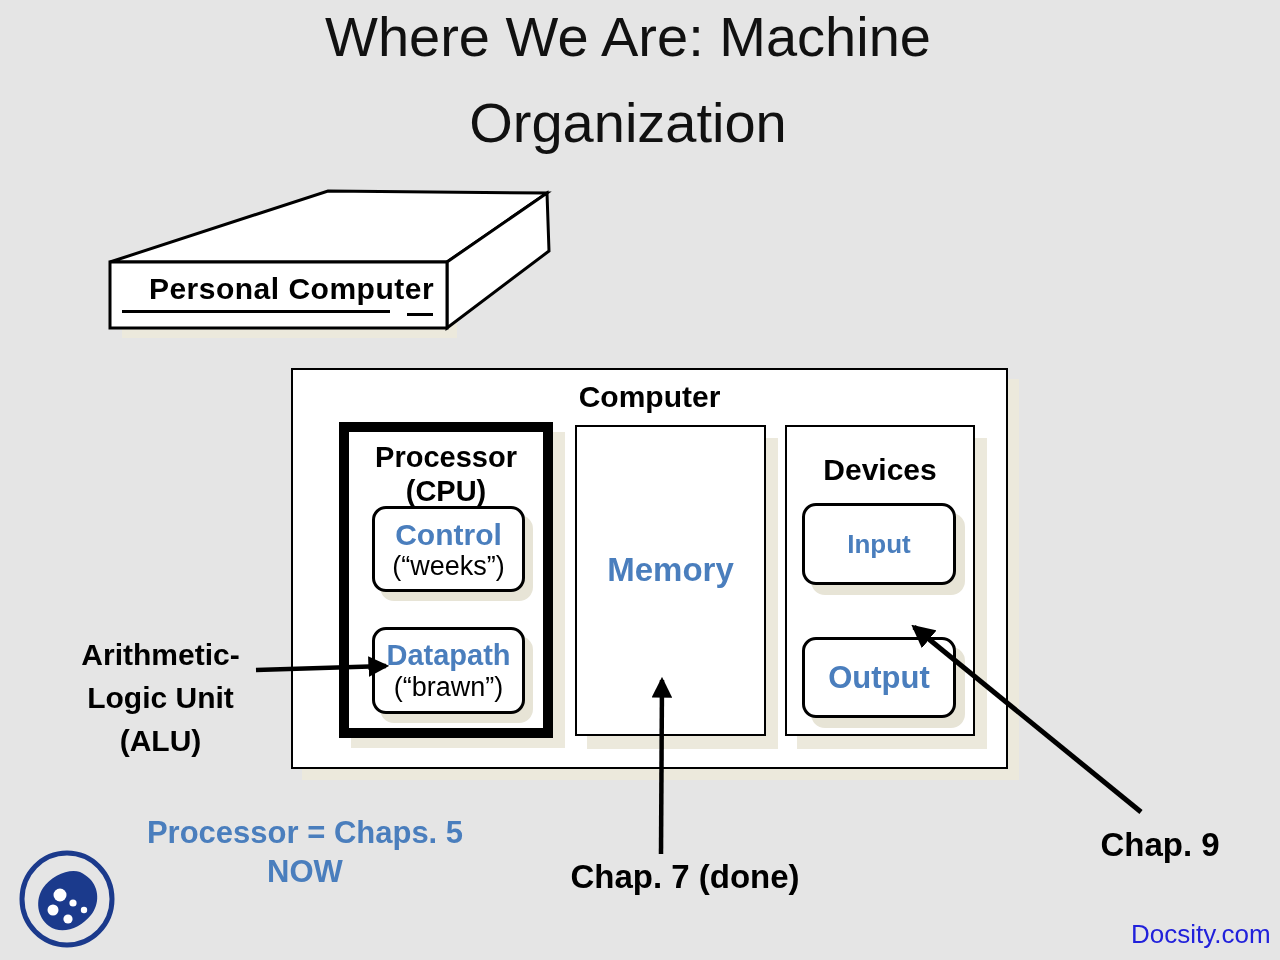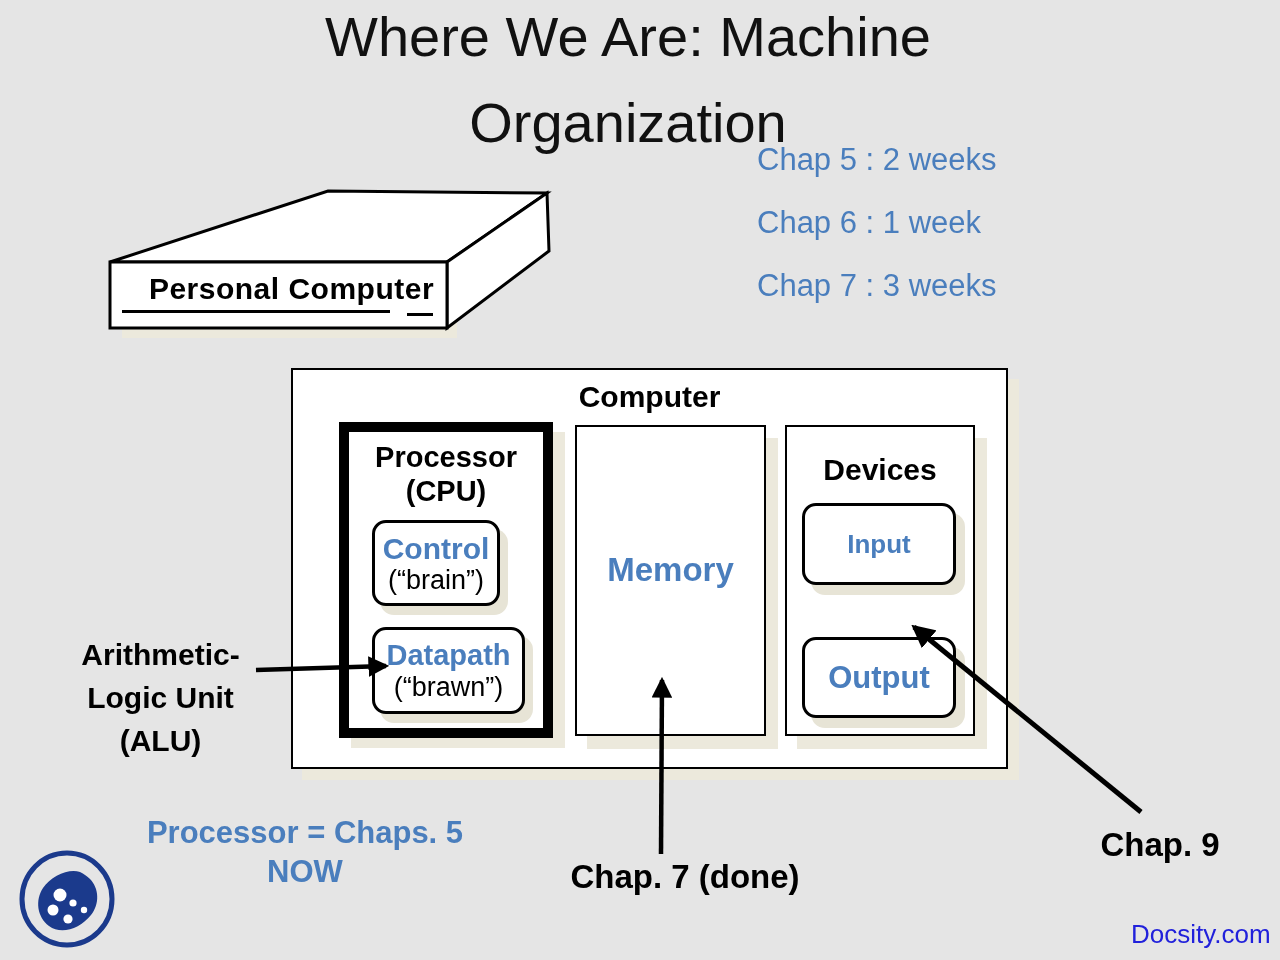--- a/index.html
+++ b/index.html
@@ -27,38 +27,33 @@
 </head>
 <body>
 
 <div class="slide">
 
   <div class="abs title">
     <div>Where We Are: Machine</div>
     <div>Organization</div>
   </div>
 
-  <div class="abs schedule">
-    <div>Chap 5 : 2 weeks</div>
-    <div>Chap 6 : 1 week</div>
-    <div>Chap 7 : 3 weeks</div>
-  </div>
 
   <div class="box shadow-big" style="left:291px;top:368px;width:717px;height:401px;"></div>
   <div class="abs lbl ctr b" style="left:291px;top:380px;width:717px;font-size:30px;">Computer</div>
 
   <div class="box" style="left:339px;top:422px;width:214px;height:316px;border-width:10px;box-shadow:12px 10px 0 #ECE9DC;"></div>
   <div class="abs lbl ctr b" style="left:339px;top:440px;width:214px;font-size:29px;line-height:34px;">
     <div>Processor</div>
     <div>(CPU)</div>
   </div>
 
-  <div class="box rounded" style="left:372px;top:520px;width:128px;height:86px;">
+  <div class="box rounded" style="left:372px;top:506px;width:153px;height:86px;">
     <div class="b blue" style="font-size:30px;line-height:33px;">Control</div>
-    <div style="font-size:27px;line-height:30px;">(“brain”)</div>
+    <div style="font-size:27px;line-height:30px;">(“weeks”)</div>
   </div>
 
   <div class="box rounded" style="left:372px;top:627px;width:153px;height:87px;">
     <div class="b blue" style="font-size:29px;line-height:33px;">Datapath</div>
     <div style="font-size:27px;line-height:30px;">(“brawn”)</div>
   </div>
 
   <div class="box" style="left:575px;top:425px;width:191px;height:311px;box-shadow:12px 13px 0 #ECE9DC;
        display:flex;align-items:center;justify-content:center;padding-bottom:22px;">
     <span class="b blue" style="font-size:33px;">Memory</span>

